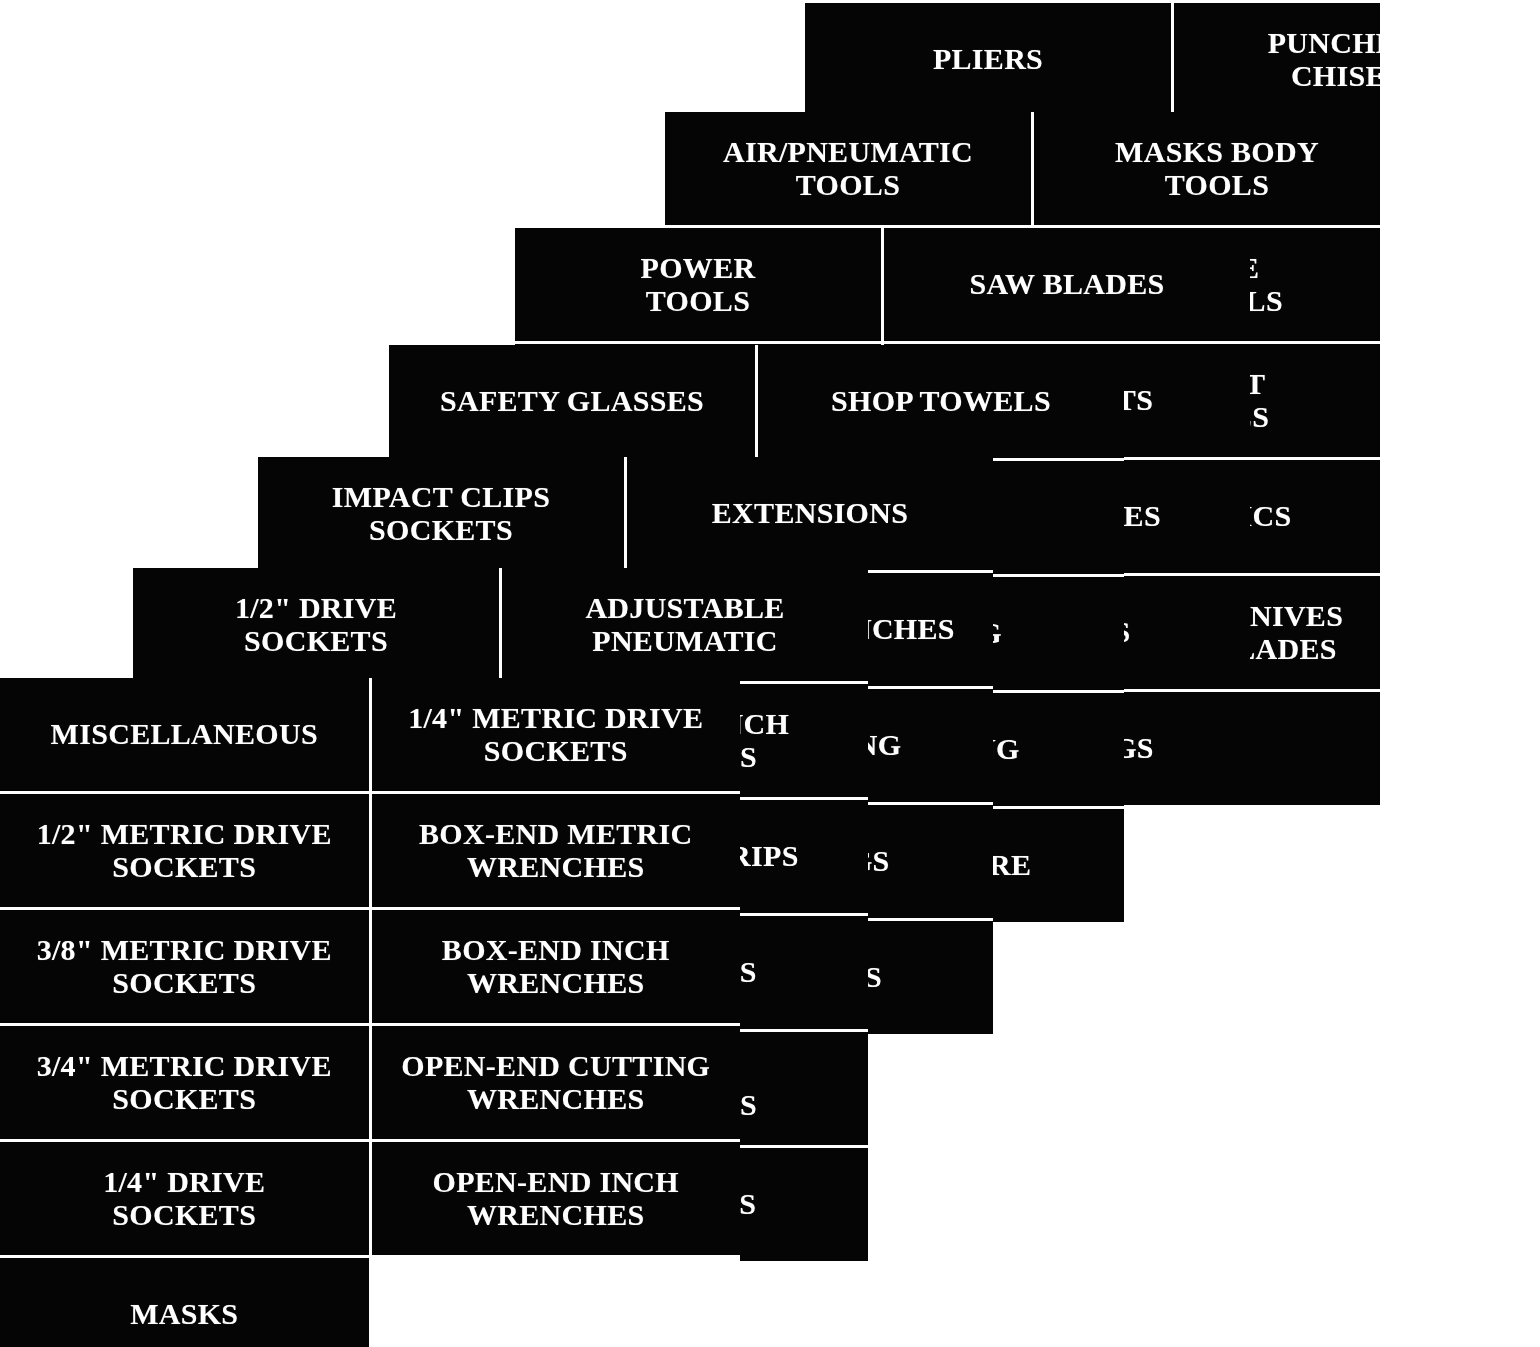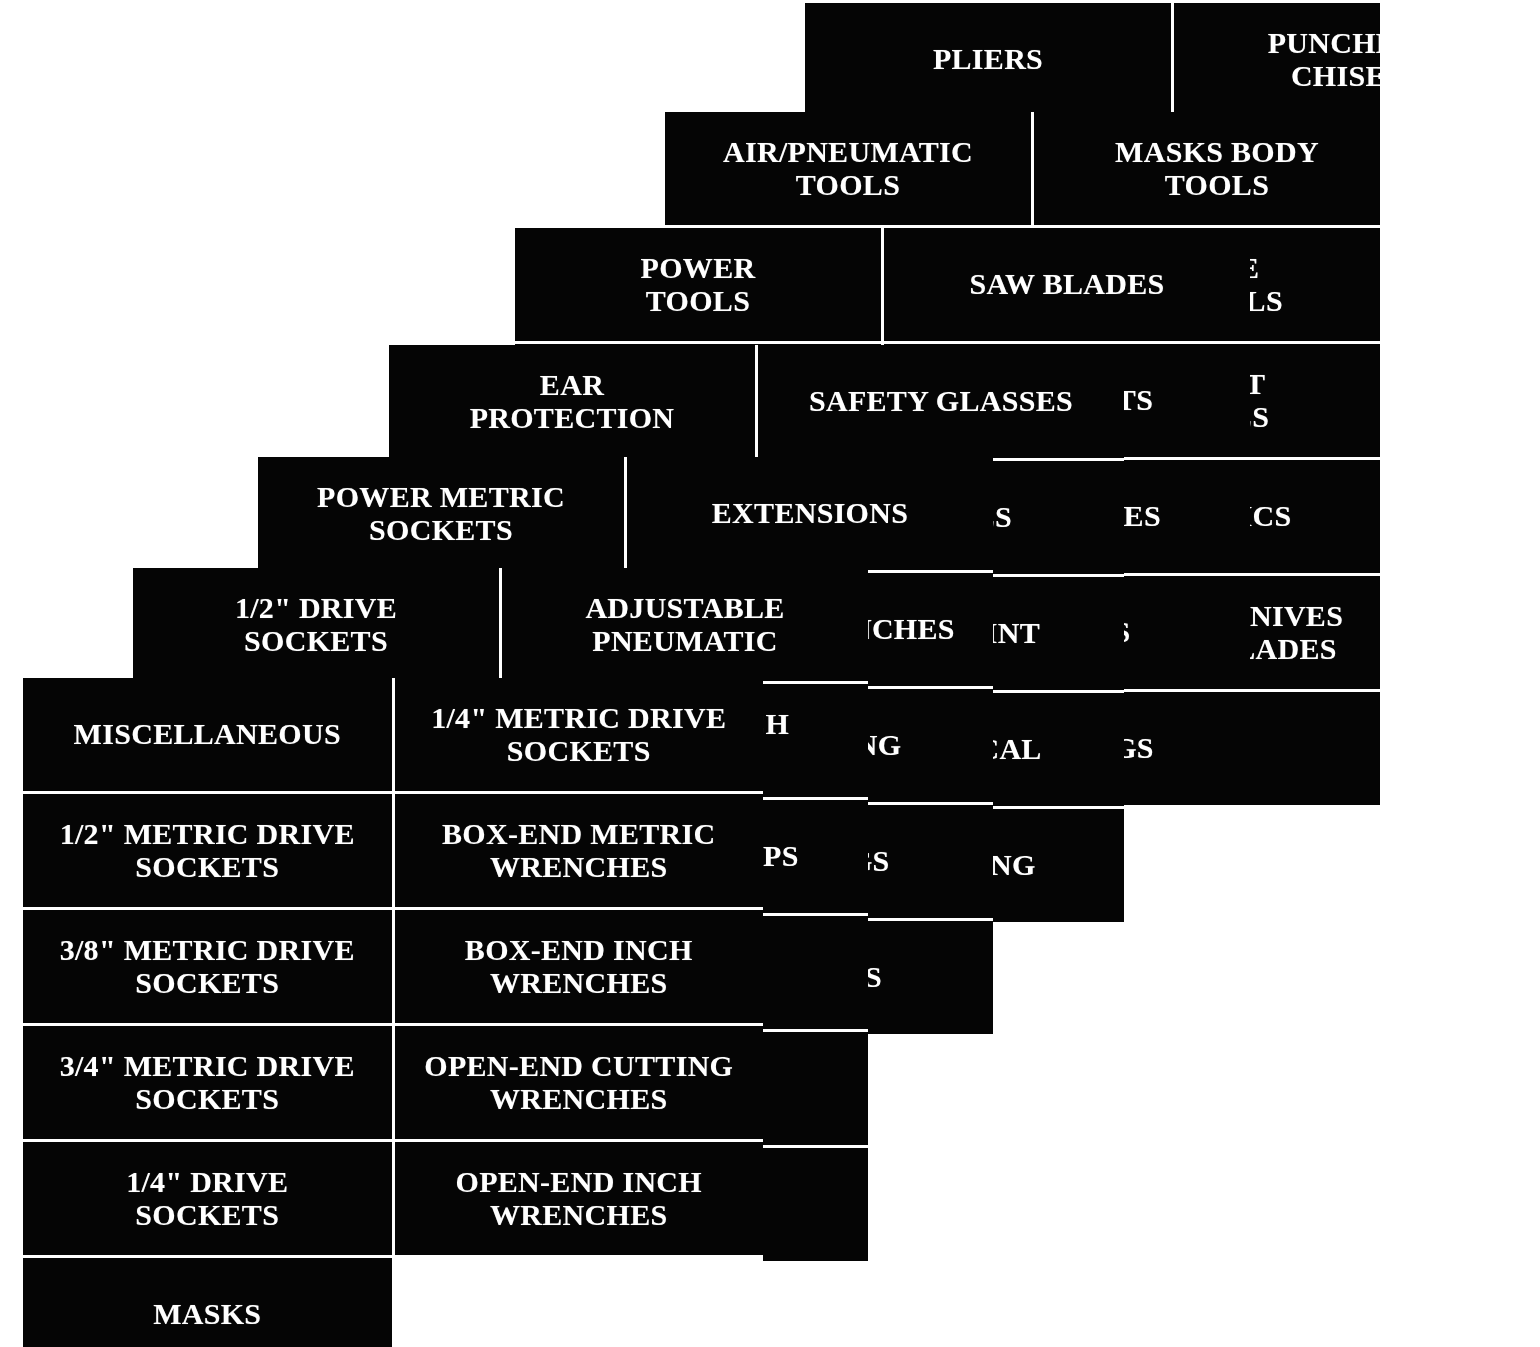--- a/index.html
+++ b/index.html
@@ -94,35 +94,33 @@
       <div class="label">PRY BARS</div>
       <div class="label">TAPS &amp; DIES</div>
       <div class="label">HAMMERS</div>
       <div class="label">GLOVES</div>
       <div class="label">CUTTING TOOL
 OILS</div>
       <div class="label">SHOP RAGS</div>
       <div class="label">BRUSHES</div>
     </div>
     <div class="sheet" style="left: 389px; top: 345px; width: 735px; height: 678px; z-index: 4;">
-      <div class="label">EAR
-PROTECTION</div>
       <div class="label">SAFETY GLASSES</div>
       <div class="label">SHOP TOWELS</div>
       <div class="label">FUNNELS</div>
       <div class="label">TAPE</div>
       <div class="label">SPRAY PAINT</div>
       <div class="label">WIRING</div>
       <div class="label">ELECTRICAL</div>
       <div class="label">LIGHTING</div>
       <div class="label">MEASURING</div>
       <div class="label">HARDWARE</div>
     </div>
     <div class="sheet" style="left: 258px; top: 457px; width: 735px; height: 678px; z-index: 5;">
-      <div class="label">POWER METRIC
+      <div class="label">IMPACT CLIPS
 SOCKETS</div>
       <div class="label">EXTENSIONS</div>
       <div class="label">RATCHETS</div>
       <div class="label">ALLEN WRENCHES</div>
       <div class="label">PLIERS</div>
       <div class="label">SOLDERING</div>
       <div class="label">WELDING</div>
       <div class="label">BEARINGS</div>
       <div class="label">SPRINGS</div>
       <div class="label">GASKETS</div>
@@ -144,21 +142,21 @@
 SOCKETS</div>
       <div class="label">HEX BITS</div>
       <div class="label">CROWFOOT
 WRENCHES</div>
       <div class="label">TORX
 SOCKETS</div>
       <div class="label">FLARE NUT
 WRENCHES</div>
       <div class="label">U-JOINTS</div>
     </div>
-    <div class="sheet" style="left: 0px; top: 678px; width: 740px; height: 669px; z-index: 7; margin-left: 23px;">
+    <div class="sheet" style="left: 0px; top: 678px; width: 740px; height: 669px; z-index: 7;">
       <div class="label">MISCELLANEOUS</div>
       <div class="label">1/4" METRIC DRIVE
 SOCKETS</div>
       <div class="label">1/2" METRIC DRIVE
 SOCKETS</div>
       <div class="label">BOX-END METRIC
 WRENCHES</div>
       <div class="label">3/8" METRIC DRIVE
 SOCKETS</div>
       <div class="label">BOX-END INCH

